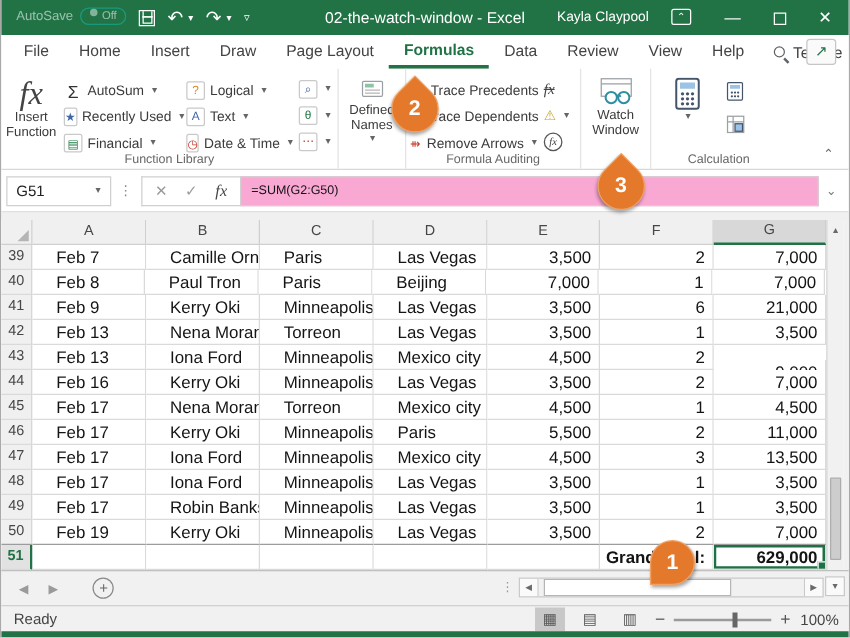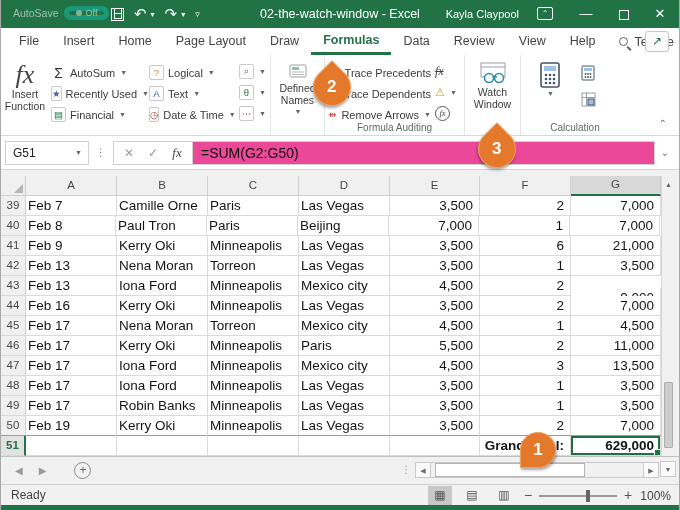--- a/index.html
+++ b/index.html
@@ -3,21 +3,21 @@
 <meta charset="utf-8">
 <style>
   * { margin:0; padding:0; box-sizing:border-box; }
   body { font-family:"Liberation Sans", sans-serif; background:#c9c9c9; }
   .window { position:relative; width:680px; height:510px; background:#fff; overflow:hidden;
             border-left:1px solid #a9a9a9; border-right:1px solid #a9a9a9; }
 
   
   .titlebar { position:absolute; left:0; top:0; width:100%; height:28px; background:#217346; color:#fff; }
   .autosave { position:absolute; left:12px; top:6px; display:flex; align-items:center; gap:5px; opacity:.55; font-size:10.5px; }
-  .as-pill { display:inline-flex; align-items:center; gap:4px; border:5px solid #14b8a6; border-radius:8px; padding:0 7px; height:14px; font-size:9px; }
+  .as-pill { display:inline-flex; align-items:flex-start; gap:4px; border:1px solid #14b8a6; border-radius:8px; padding:0 7px; height:14px; font-size:9px; }
   .as-dot { width:6px; height:6px; border-radius:50%; background:#d8e8df; display:inline-block; }
   .qat { position:absolute; left:110px; top:0; height:28px; display:flex; align-items:center; gap:10px; }
   .qat .ic { font-size:15px; color:#fff; cursor:pointer; }
   .save-glyph { width:13px; height:13px; border:1.4px solid #fff; position:relative; display:inline-block; }
   .save-glyph:before { content:""; position:absolute; left:2px; top:0; width:6px; height:4px; border:1px solid #fff; border-top:none; }
   .save-glyph:after { content:""; position:absolute; left:2px; bottom:1px; width:6px; height:4px; border:1px solid #fff; }
   .mini-caret { font-size:8px; margin-left:-6px; }
   .win-title { position:absolute; left:0; right:0; top:0; height:28px; line-height:28px; text-align:center; font-size:12.5px; pointer-events:none; }
   .user-name { position:absolute; right:160px; top:0; height:28px; line-height:28px; font-size:11px; }
   .rdo { position:absolute; right:126px; top:7px; width:16px; height:13px; border:1.3px solid #fff; border-radius:2px; text-align:center; line-height:11px; font-size:8px; cursor:pointer; }
@@ -53,36 +53,36 @@
   .circ-fx { display:inline-flex; width:15px; height:15px; border:1.2px solid #555; border-radius:50%; align-items:center; justify-content:center; font-size:8.5px; }
 
   
   .fbar { position:absolute; left:0; top:136px; width:100%; height:34px; background:#fff; border-bottom:1px solid #d6d6d6; display:flex; align-items:center; padding:0 4px; }
   .namebox { width:84px; height:24px; border:1px solid #d0d0d0; display:flex; align-items:center; font-size:12px; color:#222; padding-left:7px; position:relative; background:#fff; }
   .namebox .dd { position:absolute; right:6px; }
   .fdots { color:#8a8a8a; font-size:11px; padding:0 6px; letter-spacing:1px; }
   .fbtns { display:flex; align-items:center; gap:2px; border:1px solid #d0d0d0; border-right:none; height:24px; padding:0 4px; }
   .fbtn { width:22px; text-align:center; font-size:12px; color:#9a9a9a; cursor:pointer; }
   .fbtn.fx { color:#444; font-size:13px; }
-  .fformula { flex:1; height:24px; border:1px solid #d0d0d0; display:flex; align-items:center; font-size:14px; color:#111; padding-left:8px; background:#ec4899; }
+  .fformula { flex:1; height:24px; border:1px solid #d0d0d0; display:flex; align-items:center; font-size:10px; color:#111; padding-left:8px; background:#f9a8d4; }
   .fexpand { width:20px; text-align:center; color:#777; font-size:10px; cursor:pointer; }
   .fgap { position:absolute; left:0; top:170px; width:100%; height:6px; background:#f0f0f0; }
 
   
   .grid { position:absolute; left:0; top:176px; width:660px; height:280px; background:#fff; font-size:13.5px; }
   .hdr-row { display:flex; height:20px; }
   .corner { width:25px; height:20px; background:#f0f0f0; border-right:1px solid #cfcfcf; border-bottom:1px solid #cfcfcf; position:relative; cursor:pointer; }
   .corner:after { content:""; position:absolute; right:2px; bottom:2px; border-style:solid; border-width:0 0 9px 9px; border-color:transparent transparent #b5b5b5 transparent; }
   .col-h { height:20px; background:#f0f0f0; border-right:1px solid #cfcfcf; border-bottom:1px solid #cfcfcf; text-align:center; line-height:19px; font-size:11.5px; color:#474747; cursor:pointer; }
   .col-h.sel { background:#d8d8d8; border-bottom:2px solid #217346; line-height:17px; }
   .g-row { display:flex; height:20px; }
   .row-h { width:25px; background:#f0f0f0; border-right:1px solid #cfcfcf; border-bottom:1px solid #dadada; text-align:center; line-height:19px; font-size:11.5px; color:#474747; cursor:pointer; }
   .row-h.sel { background:#e2e2e2; color:#217346; border-right:2px solid #217346; font-weight:700; }
   .cell { height:20px; border-right:1px solid #dadada; border-bottom:1px solid #dadada; line-height:19px; color:#141414; white-space:nowrap; overflow:hidden; cursor:cell; background:#fff; }
-  .cell.txt { padding-left:2px; }
+  .cell.txt { padding-left:19px; }
   .cell.num { text-align:right; padding-right:6px; }
   .g-row.last-data .cell, .g-row.last-data .row-h { border-bottom:1px solid #9c9c9c; }
   .g-row.total-row .cell { font-weight:700; }
   .cell.sel-cell { box-shadow:inset 0 0 0 2px #1e7145; position:relative; }
   .cell.sel-cell:after { content:""; position:absolute; right:-1px; bottom:-1px; width:5px; height:5px; background:#1e7145; border:1px solid #fff; }
 
   
   .vscroll { position:absolute; left:660px; top:176px; width:14px; height:280px; background:#f1f1f1; border-left:1px solid #d6d6d6; }
   .vs-up { height:18px; text-align:center; font-size:7px; color:#6a6a6a; line-height:18px; cursor:pointer; }
   .vs-thumb { position:absolute; left:2px; width:9px; top:206px; height:66px; background:#cdcdcd; border:1px solid #adadad; border-radius:1px; cursor:grab; }
@@ -148,24 +148,24 @@
     <div class="win-title">02-the-watch-window - Excel</div>
     <div class="user-name">Kayla Claypool</div>
     <div class="rdo">⌃</div>
     <div class="wbtn min">—</div>
     <div class="wbtn max"><span class="max-glyph"></span></div>
     <div class="wbtn close">✕</div>
   </div>
 
   <div class="tabrow">
     <span class="tab">File</span>
+    <span class="tab">Home</span>
     <span class="tab">Insert</span>
-    <span class="tab">Home</span>
+    <span class="tab">Draw</span>
     <span class="tab">Page Layout</span>
-    <span class="tab">Draw</span>
     <span class="tab active">Formulas</span>
     <span class="tab">Data</span>
     <span class="tab">Review</span>
     <span class="tab">View</span>
     <span class="tab">Help</span>
     <span class="tab tellme">
         <span class="search-glyph"></span>
         <span>Tell me</span>
       </span>
     <span class="share-btn">↗</span>
@@ -221,20 +221,21 @@
           <div class="sbtn">
               <span class="icbox" style="color:#1f7a45">θ</span>
               <span class="dd">▼</span>
             </div>
           <div class="sbtn">
               <span class="icbox" style="color:#c0392b">⋯</span>
               <span class="dd">▼</span>
             </div>
         </div>
       </div>
+      <div class="rgroup-label">Function Library</div>
     </div>
 
     <div class="rgroup" style="width:54px">
       <div class="bigbtn">
         <svg class="icon" width="22" height="20" viewBox="0 0 22 20">
             <rect x="3" y="3" width="16" height="12" rx="1" fill="#fff" stroke="#9aa0a6"></rect>
             <rect x="5" y="5" width="7" height="3" fill="#8fc3a5"></rect>
             <line x1="5" y1="10" x2="17" y2="10" stroke="#b5b5b5"></line>
             <line x1="5" y1="12.5" x2="17" y2="12.5" stroke="#b5b5b5"></line>
           </svg>

